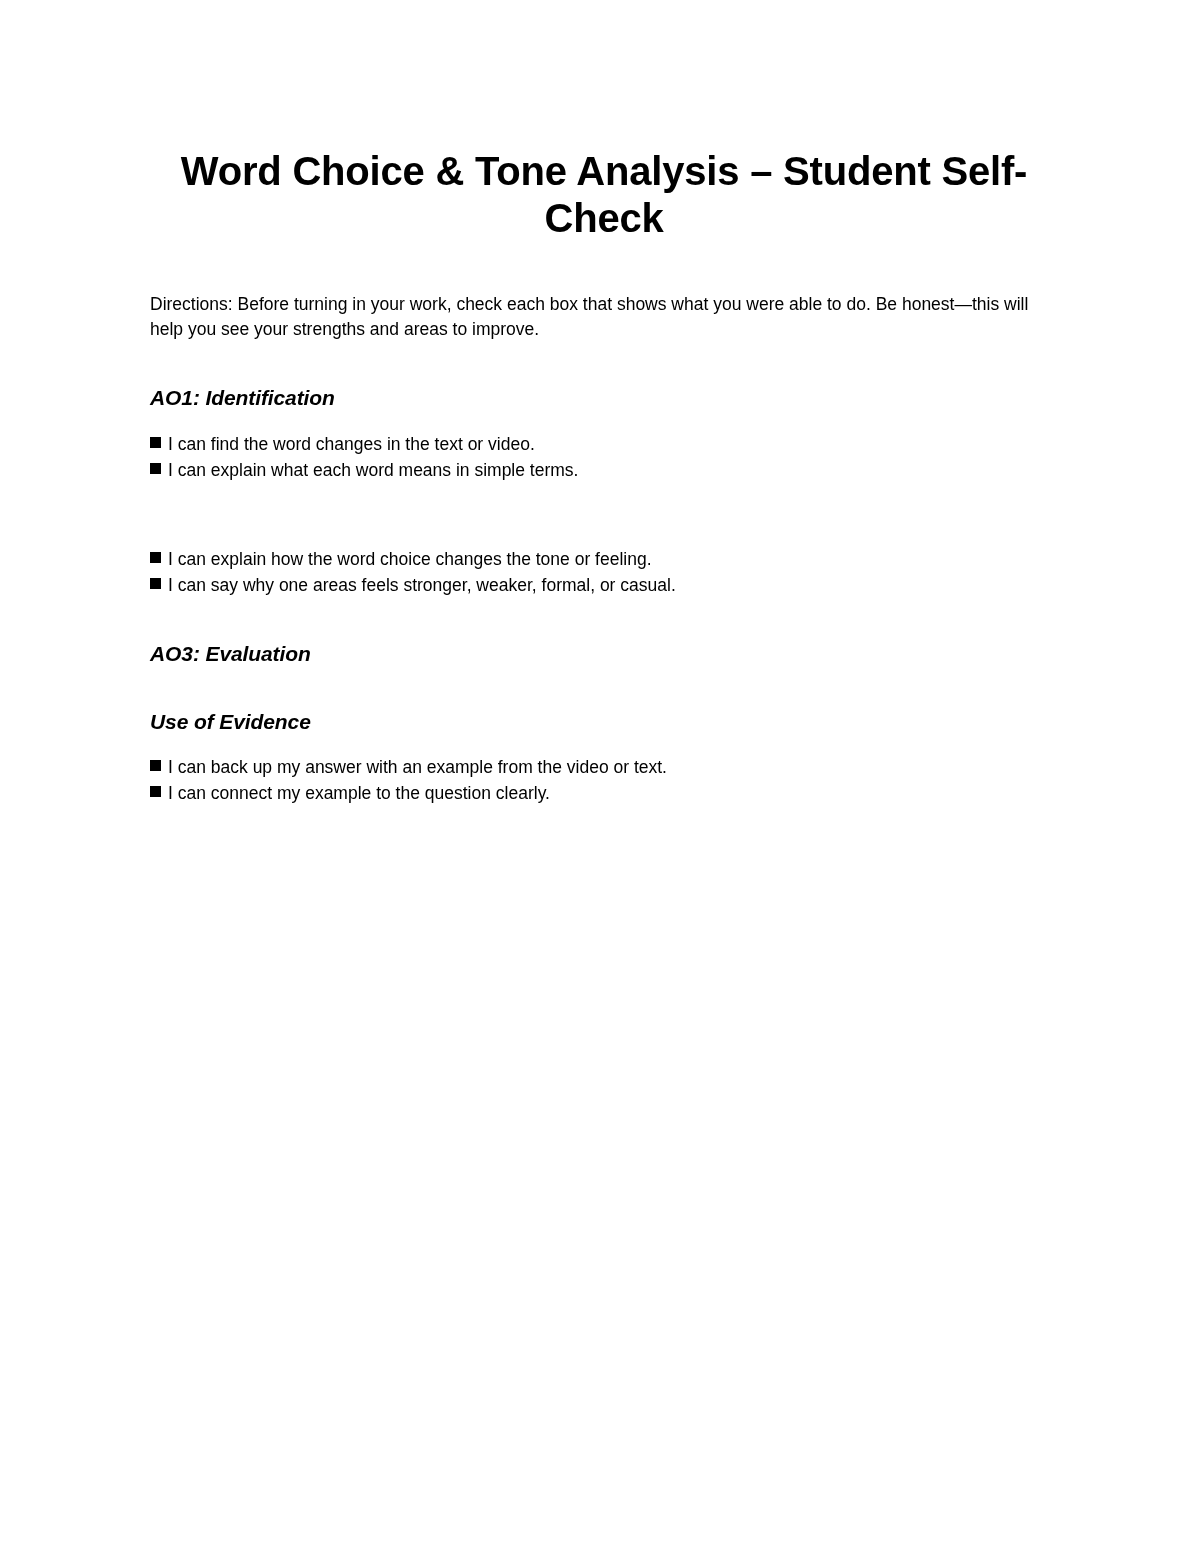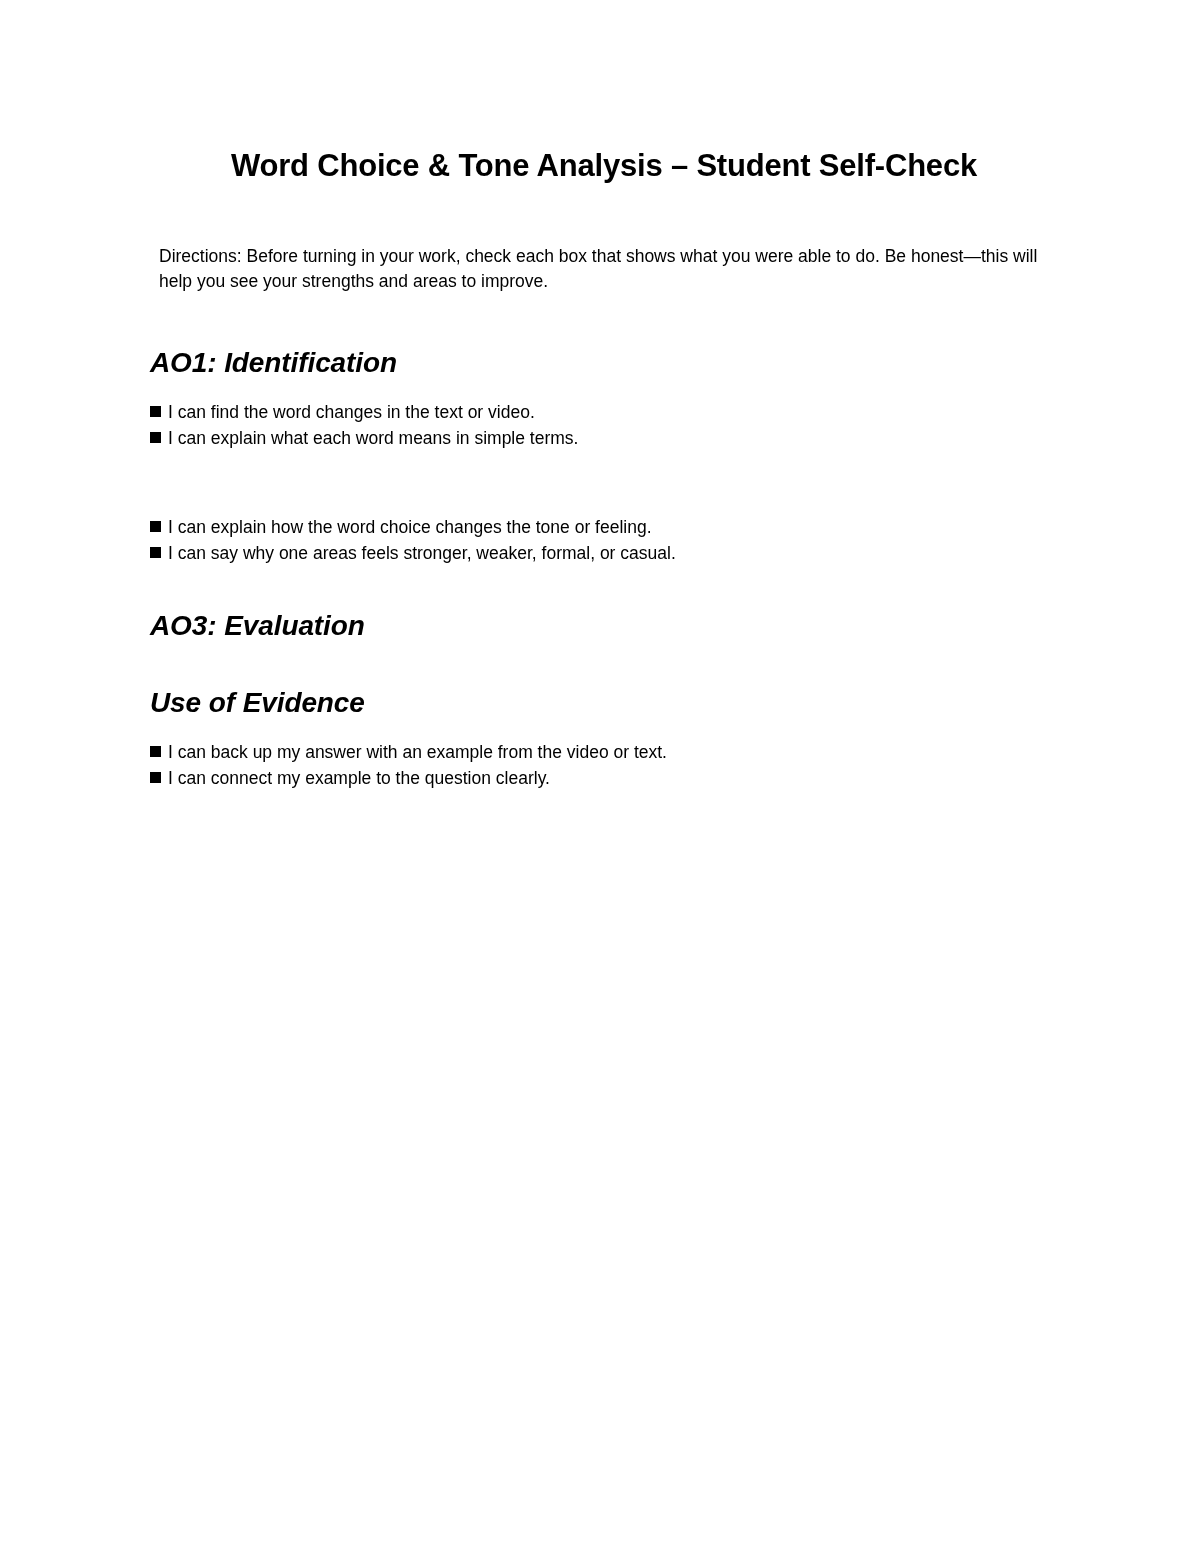--- a/index.html
+++ b/index.html
@@ -22,43 +22,43 @@
     background: #ffffff;
     box-sizing: border-box;
   }
   .content {
     position: absolute;
     left: 150px;
     top: 0;
     width: 908px;
   }
   .doc-title {
-    font-size: 31px;
+    font-size: 40px;
     font-weight: bold;
     line-height: 1.18;
     letter-spacing: -0.2px;
     text-align: center;
     margin: 0;
     padding-top: 148px;
     color: #000000;
   }
   .directions {
     font-size: 17.5px;
     line-height: 25px;
-    margin: 9px;
+    margin: 0;
     padding-top: 50px;
     color: #000000;
     max-width: 900px;
   }
   .section {
     margin: 0;
     padding-top: 43px;
   }
   .section-heading {
-    font-size: 28px;
+    font-size: 21px;
     font-weight: bold;
     font-style: italic;
     line-height: 1.2;
     margin: 0 0 0 0;
     color: #000000;
     letter-spacing: -0.1px;
   }
   .checklist {
     list-style: none;
     margin: 0;

